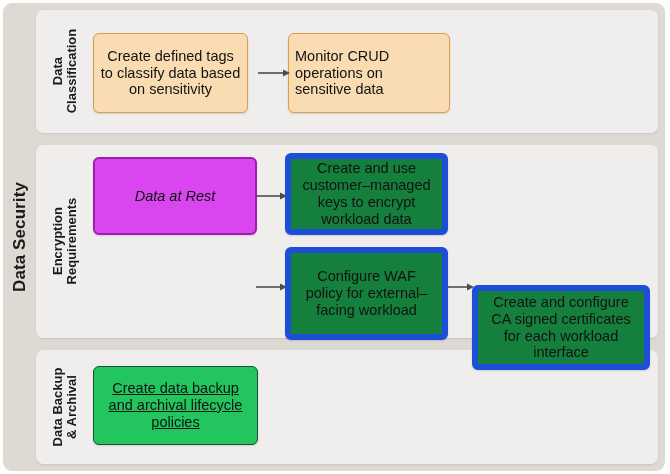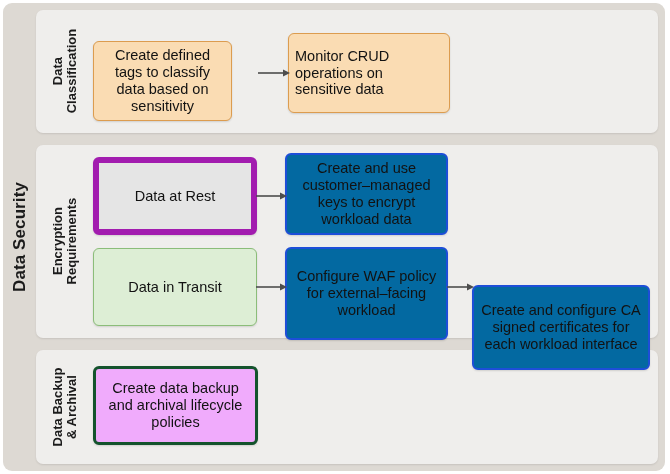--- a/index.html
+++ b/index.html
@@ -94,27 +94,27 @@
     text-align: center;
     font-size: 14.5px;
     line-height: 1.17;
     color: #121212;
     padding: 3px 6px;
     box-shadow: 0 1px 2px rgba(0,0,0,0.13);
   }
   .node.left-align { justify-content: flex-start; text-align: left; }
 
   .node-orange { background: #fadcb3; border: 1px solid #dc9c4f; }
-  .node-blue   { background: #e5e5e5; border: 6px solid #a21caf; }
+  .node-blue   { background: #d946ef; border: 2px solid #a21caf; font-style: italic; }
   .node-green  { background: #ddeed5; border: 1px solid #8bbd79; }
-  .node-pink   { background: #f0abfc; border: 3px solid #14532d; }
-  .node-white  { background: #0369a1; border: 2px solid #1d4ed8; }
+  .node-pink   { background: #22c55e; border: 1px solid #14532d; text-decoration: underline; }
+  .node-white  { background: #15803d; border: 6px solid #1d4ed8; }
 
   
-  #node-create-tags      { left: 93px;  top: 41px;  width: 139px; height: 80px; }
+  #node-create-tags      { left: 93px;  top: 33px;  width: 155px; height: 80px; }
   #node-monitor-crud     { left: 288px; top: 33px;  width: 162px; height: 80px; }
   #node-data-at-rest     { left: 93px;  top: 157px; width: 164px; height: 78px; }
   #node-data-in-transit  { left: 93px;  top: 248px; width: 164px; height: 78px; }
   #node-cmk-encrypt      { left: 285px; top: 153px; width: 163px; height: 82px; }
   #node-waf-policy       { left: 285px; top: 247px; width: 163px; height: 93px; }
   #node-ca-certs         { left: 472px; top: 244px; width: 178px; height: 85px; margin-top: 41px; }
   #node-backup-policies  { left: 93px;  top: 366px; width: 165px; height: 79px; }
 
   
   .arrow {
@@ -155,21 +155,20 @@
       <span><span>Data Backup</span><br><span>&amp; Archival</span></span>
     </div>
   </div>
 
   <div class="node node-orange" id="node-create-tags">Create defined tags to classify data based on sensitivity</div>
 
   <div class="node node-orange left-align" id="node-monitor-crud">Monitor CRUD operations on sensitive data</div>
 
   <div class="node node-blue" id="node-data-at-rest">Data at Rest</div>
 
-  <div class="node node-green" id="node-data-in-transit">Data in Transit</div>
 
   <div class="node node-white" id="node-cmk-encrypt">Create and use customer–managed keys to encrypt workload data</div>
 
   <div class="node node-white" id="node-waf-policy">Configure WAF policy for external–facing workload</div>
 
   <div class="node node-white" id="node-ca-certs">Create and configure CA signed certificates for each workload interface</div>
 
   <div class="node node-pink" id="node-backup-policies">Create data backup and archival lifecycle policies</div>
 
   <svg class="arrow" id="arrow-1" viewBox="0 0 32 12" preserveAspectRatio="none">

